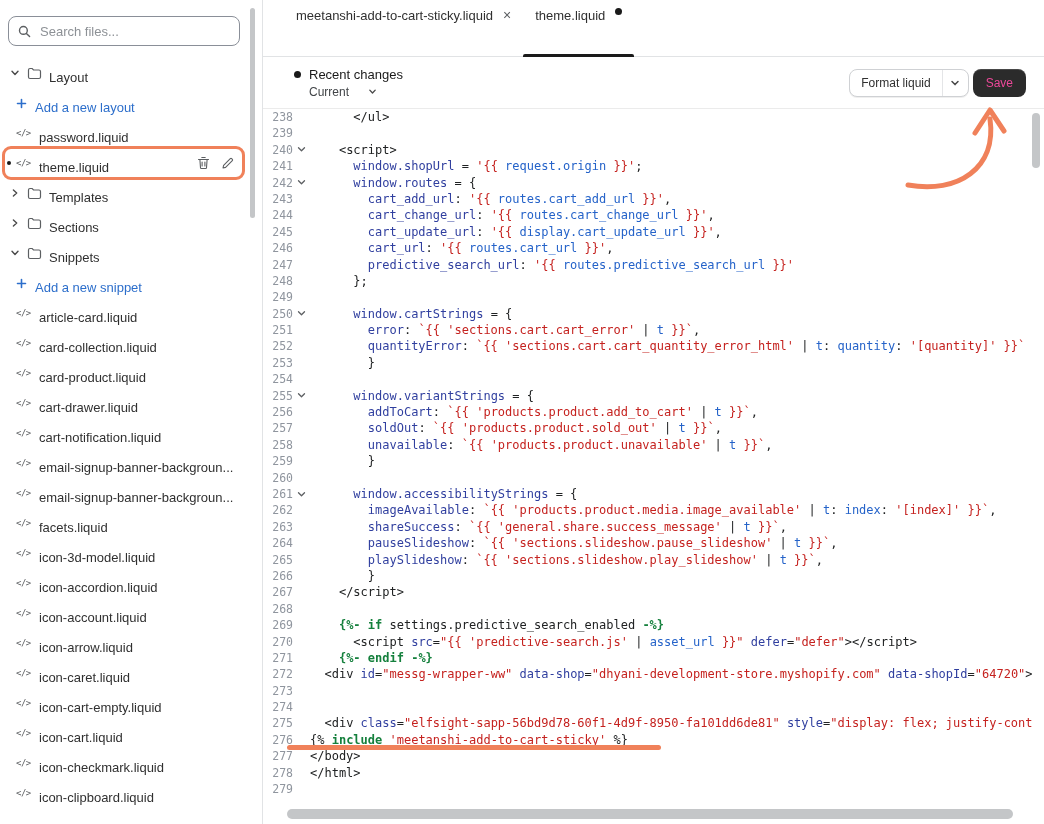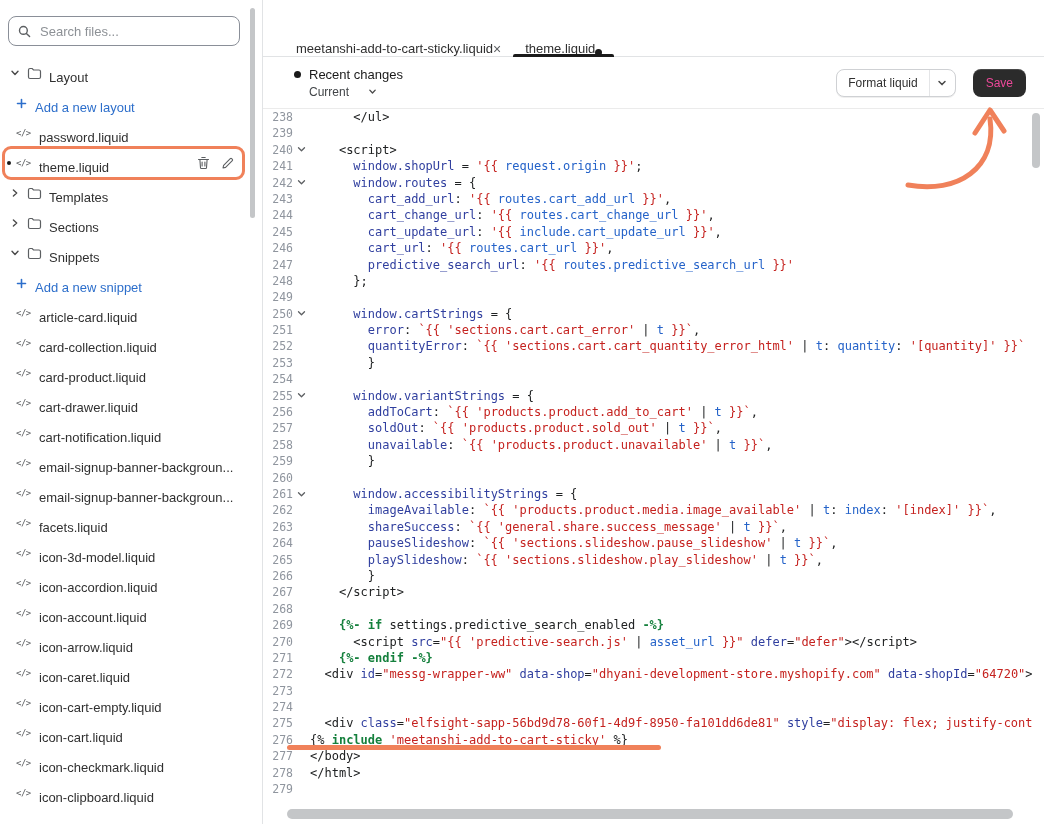--- a/index.html
+++ b/index.html
@@ -30,31 +30,31 @@
   .icon { display:inline-flex; align-items:center; justify-content:center; }
   .tree-label { white-space:nowrap; overflow:hidden;margin-top:8px; }
   .current-dot { position:absolute; left:7px; top:13px; width:4px; height:4px; border-radius:50%; background:#1a1a1a; }
   .row-actions { margin-left:auto; padding-right:14px; display:flex; gap:11px; align-items:center; }
   .annot-box { position:absolute; left:2px; right:3px; top:-2px; bottom:-2px; border:3px solid #f0815a; border-radius:9px; pointer-events:none; }
   .sidebar-scrollbar { position:absolute; left:250px; top:8px; width:5px; height:210px; background:#c4c6c8; border-radius:3px; }
 
   
   .main { position:absolute; left:262px; top:0; right:0; height:100%; background:#fff; border-left:1px solid #e1e3e5; }
   .tabbar { position:absolute; left:0; top:8px; right:0; height:49px; border-bottom:1px solid #e1e3e5; display:flex; align-items:stretch; padding-left:21px; }
-  .tab { display:flex; align-items:flex-end; padding:0 12px; font-size:13px; color:#303030; position:relative; cursor:pointer; white-space:nowrap; }
+  .tab { display:flex; align-items:flex-start; gap:10px; padding:0 12px; font-size:13px; color:#303030; position:relative; cursor:pointer; white-space:nowrap; }
   .tab.active::after { content:""; position:absolute; left:0; right:0; bottom:-1px; height:3px; background:#1a1a1a; border-radius:2px 2px 0 0; }
   .tab-close { color:#5c5f62; font-size:14px; line-height:1; }
   .tab-dot { width:7px; height:7px; border-radius:50%; background:#1a1a1a; }
 
   .toolbar { position:absolute; left:0; top:57px; right:0; height:52px; border-bottom:1px solid #ebebeb; display:flex; align-items:center; justify-content:space-between; padding:0 18px 0 31px; }
   .changes-block { display:flex; flex-direction:column; justify-content:center; }
   .changes-row1 { display:flex; align-items:center; gap:8px; font-size:13px; color:#1a1a1a; }
   .black-dot { width:7px; height:7px; border-radius:50%; background:#1a1a1a; flex:0 0 auto; }
   .changes-row2 { margin-left:15px; margin-top:3px; font-size:12px; color:#424548; display:flex; align-items:center; gap:19px; cursor:pointer; }
-  .actions { display:flex; align-items:center; gap:17px; }
+  .actions { display:flex; align-items:center; gap:4px; }
   .btn-split { display:flex; align-items:stretch; height:28px; border:1px solid #cfd1d4; border-radius:8px; background:#fff; font-size:12px; color:#303030; box-shadow:0 1px 0 rgba(26,26,26,0.07); cursor:pointer; }
   .btn-label { padding:0 11px; display:flex; align-items:center; }
   .btn-caret { width:26px; display:flex; align-items:center; justify-content:center; border-left:1px solid #e4e5e7; }
   .btn-save { height:28px; padding:0 13px; border:none; border-radius:8px; background:#2b2b2b; color:#ec4899; font-size:12px; font-family:inherit; cursor:pointer; box-shadow:inset 0 1px 0 rgba(255,255,255,0.14); }
 
   
   .editor { position:absolute; left:0; top:109px; right:0; bottom:0; overflow:hidden; font-family:"DejaVu Sans Mono", monospace; font-size:12px; background:#fff; }
   .line { height:16.4px; line-height:16.4px; display:flex; white-space:pre; position:relative; }
   .ln { flex:0 0 30px; width:30px; text-align:right; color:#8f959e; font-size:11.5px; }
   .fold { flex:0 0 17px; width:17px; display:flex; align-items:center; justify-content:center; }
@@ -295,21 +295,21 @@
           <div class="line"><span class="ln">239</span><span class="fold"></span><span class="code"></span></div>
           <div class="line"><span class="ln">240</span><span class="fold"><svg width="9" height="9" viewBox="0 0 9 9">
                 <path d="M1.5 2.8 L4.5 5.8 L7.5 2.8" fill="none" stroke="#5c5f62" stroke-width="1.3" stroke-linecap="round" stroke-linejoin="round"></path>
               </svg></span><span class="code"><span class="tk-p">    </span><span class="tk-t">&lt;script&gt;</span></span></div>
           <div class="line"><span class="ln">241</span><span class="fold"></span><span class="code"><span class="tk-p">      </span><span class="tk-k">window.shopUrl</span><span class="tk-p"> = </span><span class="tk-s">'{{ </span><span class="tk-o">request.origin</span><span class="tk-s"> }}'</span><span class="tk-p">;</span></span></div>
           <div class="line"><span class="ln">242</span><span class="fold"><svg width="9" height="9" viewBox="0 0 9 9">
                 <path d="M1.5 2.8 L4.5 5.8 L7.5 2.8" fill="none" stroke="#5c5f62" stroke-width="1.3" stroke-linecap="round" stroke-linejoin="round"></path>
               </svg></span><span class="code"><span class="tk-p">      </span><span class="tk-k">window.routes</span><span class="tk-p"> = {</span></span></div>
           <div class="line"><span class="ln">243</span><span class="fold"></span><span class="code"><span class="tk-p">        </span><span class="tk-k">cart_add_url</span><span class="tk-p">: </span><span class="tk-s">'{{ </span><span class="tk-o">routes.cart_add_url</span><span class="tk-s"> }}'</span><span class="tk-p">,</span></span></div>
           <div class="line"><span class="ln">244</span><span class="fold"></span><span class="code"><span class="tk-p">        </span><span class="tk-k">cart_change_url</span><span class="tk-p">: </span><span class="tk-s">'{{ </span><span class="tk-o">routes.cart_change_url</span><span class="tk-s"> }}'</span><span class="tk-p">,</span></span></div>
-          <div class="line"><span class="ln">245</span><span class="fold"></span><span class="code"><span class="tk-p">        </span><span class="tk-k">cart_update_url</span><span class="tk-p">: </span><span class="tk-s">'{{ </span><span class="tk-o">include.cart_update_url</span><span class="tk-s"> }}'</span><span class="tk-p">,</span></span></div>
+          <div class="line"><span class="ln">245</span><span class="fold"></span><span class="code"><span class="tk-p">        </span><span class="tk-k">cart_update_url</span><span class="tk-p">: </span><span class="tk-s">'{{ </span><span class="tk-o">display.cart_update_url</span><span class="tk-s"> }}'</span><span class="tk-p">,</span></span></div>
           <div class="line"><span class="ln">246</span><span class="fold"></span><span class="code"><span class="tk-p">        </span><span class="tk-k">cart_url</span><span class="tk-p">: </span><span class="tk-s">'{{ </span><span class="tk-o">routes.cart_url</span><span class="tk-s"> }}'</span><span class="tk-p">,</span></span></div>
           <div class="line"><span class="ln">247</span><span class="fold"></span><span class="code"><span class="tk-p">        </span><span class="tk-k">predictive_search_url</span><span class="tk-p">: </span><span class="tk-s">'{{ </span><span class="tk-o">routes.predictive_search_url</span><span class="tk-s"> }}'</span></span></div>
           <div class="line"><span class="ln">248</span><span class="fold"></span><span class="code"><span class="tk-p">      };</span></span></div>
           <div class="line"><span class="ln">249</span><span class="fold"></span><span class="code"></span></div>
           <div class="line"><span class="ln">250</span><span class="fold"><svg width="9" height="9" viewBox="0 0 9 9">
                 <path d="M1.5 2.8 L4.5 5.8 L7.5 2.8" fill="none" stroke="#5c5f62" stroke-width="1.3" stroke-linecap="round" stroke-linejoin="round"></path>
               </svg></span><span class="code"><span class="tk-p">      </span><span class="tk-k">window.cartStrings</span><span class="tk-p"> = {</span></span></div>
           <div class="line"><span class="ln">251</span><span class="fold"></span><span class="code"><span class="tk-p">        </span><span class="tk-k">error</span><span class="tk-p">: </span><span class="tk-s">`{{ 'sections.cart.cart_error'</span><span class="tk-p"> | </span><span class="tk-o">t</span><span class="tk-s"> }}`</span><span class="tk-p">,</span></span></div>
           <div class="line"><span class="ln">252</span><span class="fold"></span><span class="code"><span class="tk-p">        </span><span class="tk-k">quantityError</span><span class="tk-p">: </span><span class="tk-s">`{{ 'sections.cart.cart_quantity_error_html'</span><span class="tk-p"> | </span><span class="tk-o">t</span><span class="tk-p">: </span><span class="tk-o">quantity</span><span class="tk-p">: </span><span class="tk-s">'[quantity]' }}`</span></span></div>
           <div class="line"><span class="ln">253</span><span class="fold"></span><span class="code"><span class="tk-p">        }</span></span></div>

